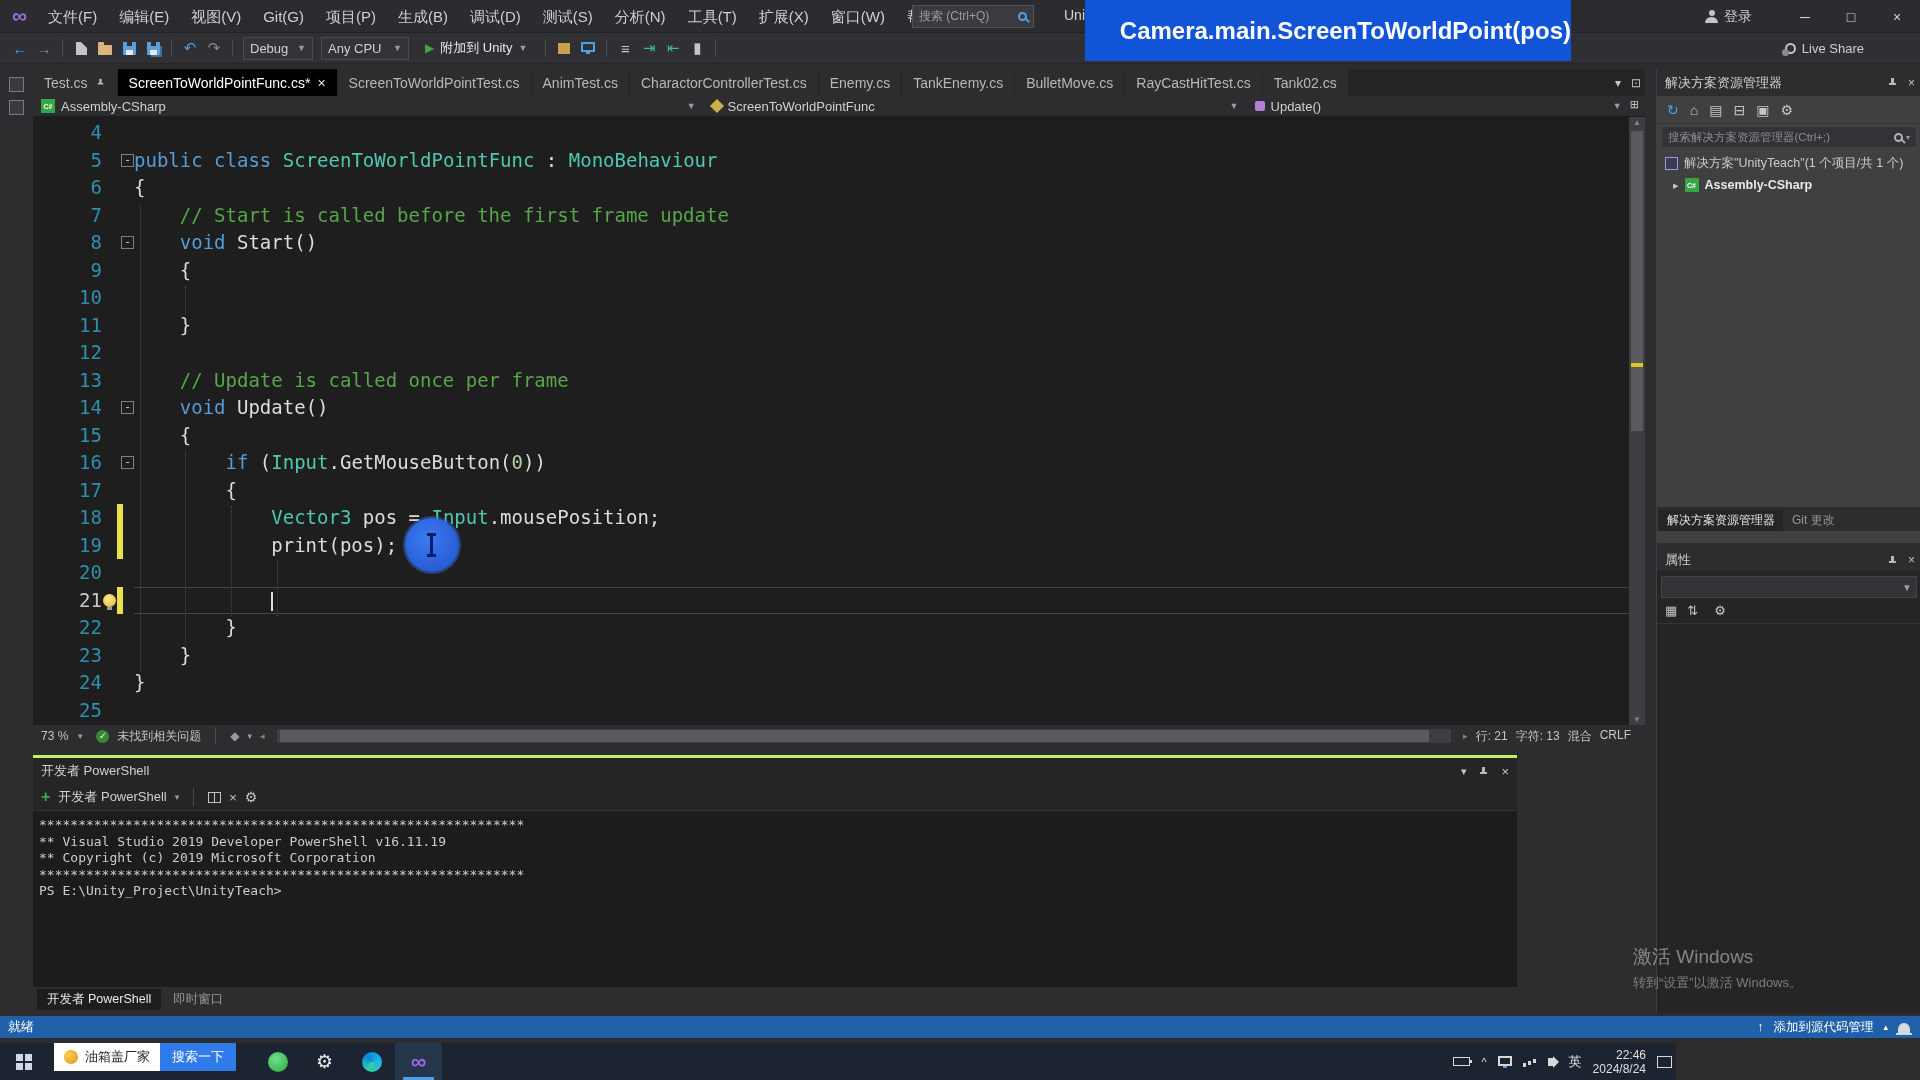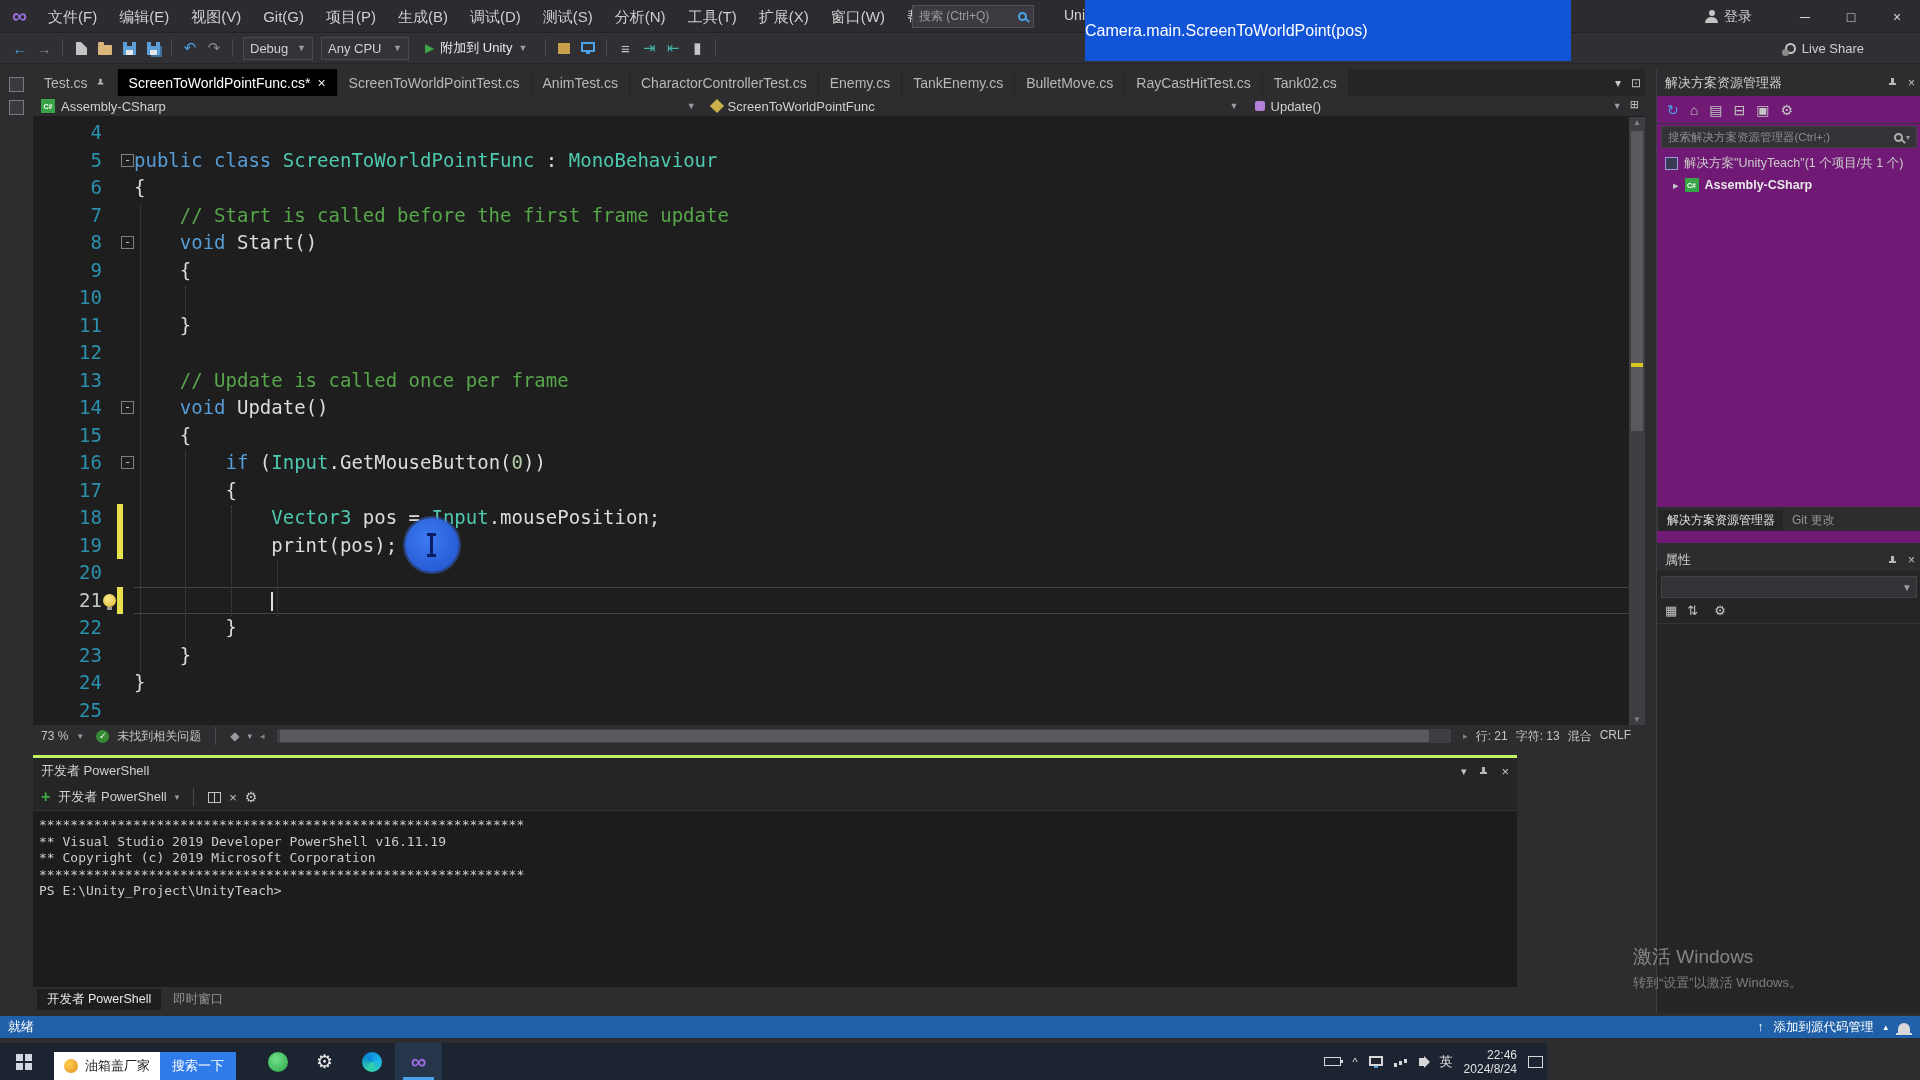--- a/index.html
+++ b/index.html
@@ -117,42 +117,42 @@
 .bptools{height:27px;background:#252526;display:flex;align-items:center;gap:8px;padding:0 8px;font-size:13px;color:#d0d0d0;border-bottom:1px solid #333338}
 .plus{color:#3fa846;font-weight:bold;font-size:16px}
 .bout{height:176px;background:#1c1c1c;padding:6px 0 0 6px;font-family:"DejaVu Sans Mono",monospace;font-size:13px;color:#cccccc}
 .tline{height:16.5px;line-height:16.5px;white-space:pre}
 .btabs{height:25px;background:#2d2d30;display:flex;align-items:center;padding-left:4px;gap:2px}
 .btab{padding:0 10px;font-size:12.5px;color:#969696;height:21px;line-height:21px}
 .btab.on{background:#1e1e1e;color:#e8e8e8}
 
 
 .splitv{left:1645px;top:69px;width:11px;height:944px;background:#2d2d30}
-.rightcol{left:1656px;top:69px;width:264px;height:944px;background:#701a75;border-left:1px solid #3f3f46}
+.rightcol{left:1656px;top:69px;width:264px;height:944px;background:#404040;border-left:1px solid #3f3f46}
 .xheader{position:absolute;left:0;top:0;width:264px;height:27px;display:flex;align-items:center;padding:0 8px;font-size:13px;color:#d0d0d0;background:#2d2d30}
 .hicons{position:absolute;right:6px;top:0;height:100%;display:flex;align-items:center;gap:10px;color:#c5c5c5;font-size:12px}
 .xtools{position:absolute;left:0;top:27px;width:264px;height:28px;display:flex;align-items:center;gap:11px;padding:0 10px;border-bottom:1px solid #333338}
 .xtools .glyph{font-size:14px;color:#c5c5c5}
 .xsearch{position:absolute;left:4px;top:57px;width:256px;height:22px;background:#333337;border:1px solid #434346;display:flex;align-items:center;justify-content:space-between;padding:0 6px}
 .xsearch .ph{font-size:11.5px;color:#8a8a90;white-space:nowrap;overflow:hidden}
 .xtree{position:absolute;left:0;top:83px;width:264px}
 .trow{height:22px;display:flex;align-items:center;gap:6px;font-size:12.5px;color:#cccccc;white-space:nowrap;overflow:hidden}
 .xtabs{position:absolute;left:0;top:438px;width:264px;height:24px;background:#2d2d30;display:flex;align-items:flex-end;gap:1px;padding-left:2px}
 .xtab{padding:0 8px;height:21px;line-height:21px;font-size:12px;color:#969696}
 .xtab.on{background:#252526;color:#e0e0e0}
 .props{position:absolute;left:0;top:474px;width:264px;height:470px;background:#252526;border-top:6px solid #2d2d30}
 .pheader{height:22px;background:#2d2d30;display:flex;align-items:center;padding:0 8px;font-size:13px;color:#d0d0d0;position:relative}
 .pcombo{margin:5px 4px 0;height:22px;background:#333337;border:1px solid #434346;display:flex;align-items:center;justify-content:flex-end;padding:0 4px;color:#9a9aa0;font-size:10px}
 .ptools{height:26px;display:flex;align-items:center;gap:10px;padding:0 8px;border-bottom:1px solid #333338}
 .ptools .glyph{font-size:13px;color:#c5c5c5}
 
 
 .statusbar{left:0;top:1016px;width:1920px;height:22px;background:#1f60a8;display:flex;align-items:center;font-size:13px;color:#fff;padding:0 8px}
 .sbright{position:absolute;right:10px;top:0;height:22px;display:flex;align-items:center;gap:10px;font-size:12.5px}
-.taskbar{left:0;top:1043px;width:1547px;height:37px;background:#1b2430;display:flex;align-items:flex-end}
+.taskbar{left:0;top:1043px;width:1676px;height:37px;background:#1b2430;display:flex;align-items:flex-start}
 .startbtn{width:48px;height:37px;display:flex;align-items:center;justify-content:center}
 .winlogo{width:16px;height:16px;position:relative}
 .winlogo::before,.winlogo::after{content:"";position:absolute;width:7px;height:7px;background:#cfd8e3}
 .winlogo::before{left:0;top:0;box-shadow:9px 0 0 #cfd8e3}
 .winlogo::after{left:0;top:9px;box-shadow:9px 0 0 #cfd8e3}
 .tsearch{height:28px;background:#ffffff;display:flex;align-items:center;gap:7px;padding:0 10px;margin-left:6px}
 .tsearch .dot{width:14px;height:14px;border-radius:50%;background:radial-gradient(circle at 35% 35%,#ffd24a,#e08a2a)}
 .tsearch .txt{font-size:13px;color:#222}
 .tsbtn{height:28px;background:#2f7bea;color:#fff;font-size:13px;display:flex;align-items:center;padding:0 12px}
 .tbapp{width:47px;height:37px;display:flex;align-items:center;justify-content:center;position:relative}
@@ -165,21 +165,21 @@
 .i-batt{width:17px;height:9px;border:1px solid #d8d8d8;position:relative}
 .i-batt::after{content:"";position:absolute;right:-3px;top:2px;width:2px;height:3px;background:#d8d8d8}
 .i-net{width:14px;height:10px;position:relative}
 .i-net::before{content:"";position:absolute;left:0;bottom:0;width:3px;height:4px;background:#d8d8d8;box-shadow:5px -2px 0 #d8d8d8,10px -4px 0 #d8d8d8}
 .i-spk{width:6px;height:8px;background:#d8d8d8;position:relative;margin-right:4px}
 .i-spk::after{content:"";position:absolute;left:5px;top:-2px;border:6px solid transparent;border-left:6px solid #d8d8d8}
 .timecol{text-align:right;font-size:12px;line-height:14px}
 .i-notif{width:15px;height:12px;border:1px solid #d8d8d8}
 
 
-.bigtip{left:1085px;top:0;width:486px;height:61px;background:#1254d8;z-index:50;display:flex;align-items:center;justify-content:flex-start;font-size:16px;font-weight:normal;color:#ffffff}
+.bigtip{left:1085px;top:0;width:486px;height:61px;background:#1254d8;z-index:50;display:flex;align-items:center;justify-content:flex-end;font-size:24px;font-weight:bold;color:#ffffff}
 .watermark{left:1633px;top:944px;z-index:40;color:rgba(210,210,210,.55)}
 .watermark .l1{font-size:19px}
 .watermark .l2{font-size:13px;margin-top:4px;color:rgba(210,210,210,.5)}
 </style>
 </head>
 <body>
 
 <div class="screen">
 
   <div class="abs menubar">

